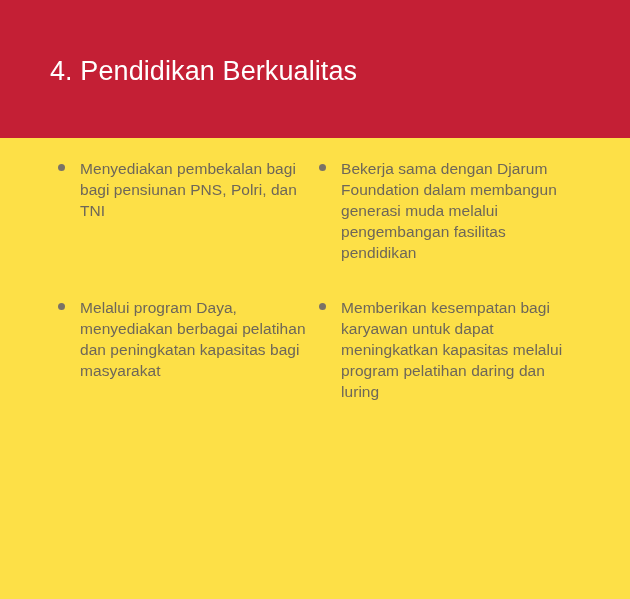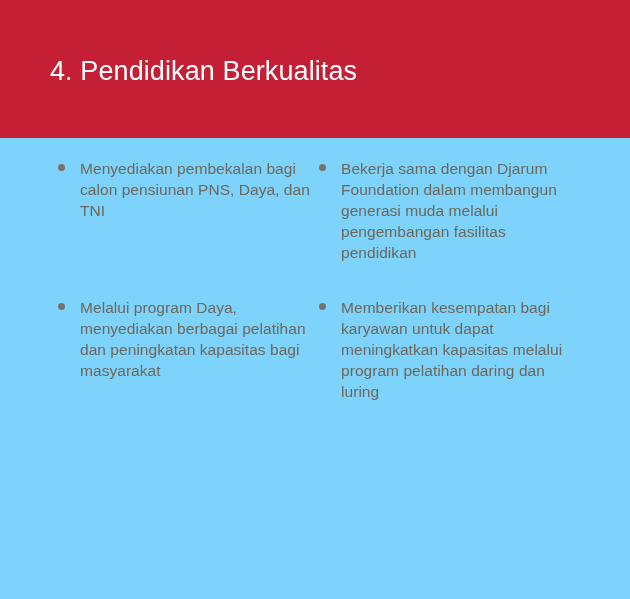--- a/index.html
+++ b/index.html
@@ -12,21 +12,21 @@
     height: 599px;
     background: #ffffff;
     font-family: "Liberation Sans", sans-serif;
     overflow: hidden;
   }
 
   #slide {
     position: relative;
     width: 630px;
     height: 599px;
-    background: #7dd3fc;
+    background: #fde047;
   }
 
   
   .header-band {
     position: absolute;
     left: 0;
     top: 0;
     width: 630px;
     height: 138px;
     background: #C41F35;
@@ -110,21 +110,21 @@
     <h1 class="header-title">4. Pendidikan Berkualitas</h1>
   </div>
 
   <div class="content">
     <div class="bullet-grid">
 
       <div class="bullet-col col-left">
 
         <div class="bullet-item row-1">
           <span class="bullet-dot"></span>
-          <span class="bullet-text">Menyediakan pembekalan bagi calon pensiunan PNS, Daya, dan TNI</span>
+          <span class="bullet-text">Menyediakan pembekalan bagi bagi pensiunan PNS, Polri, dan TNI</span>
         </div>
 
         <div class="bullet-item row-2">
           <span class="bullet-dot"></span>
           <span class="bullet-text">Melalui program Daya, menyediakan berbagai pelatihan dan peningkatan kapasitas bagi masyarakat</span>
         </div>
 
       </div>
 
       <div class="bullet-col col-right">

